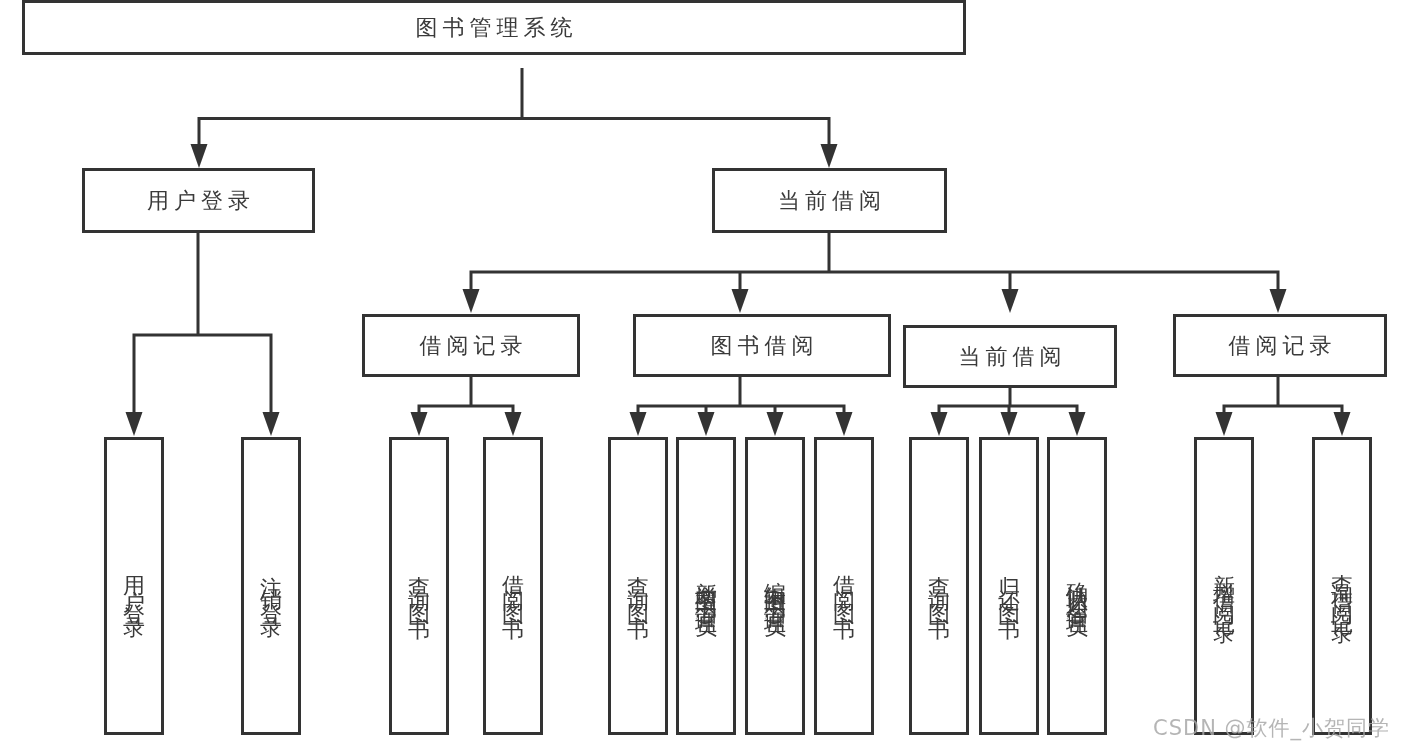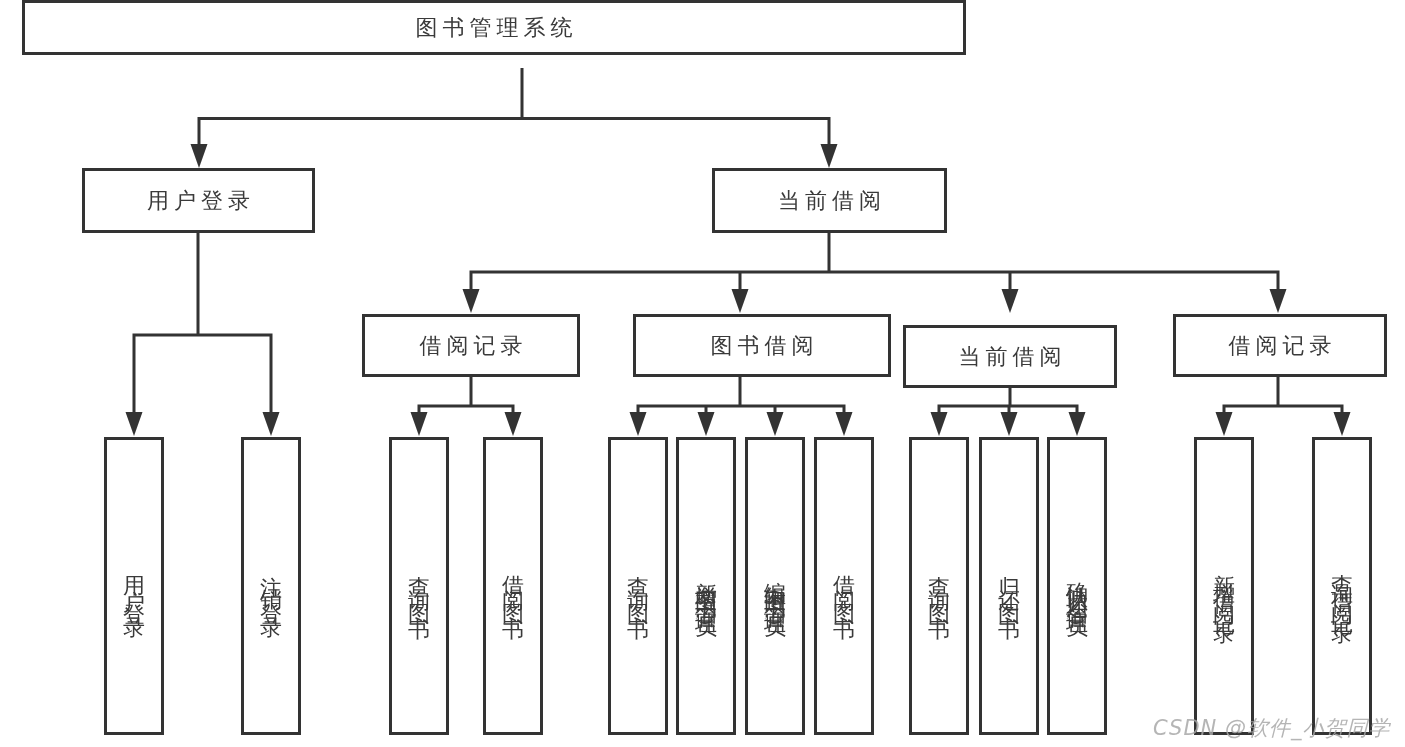--- a/index.html
+++ b/index.html
@@ -73,21 +73,20 @@
 
   .watermark {
     position: absolute;
     left: 1153px;
     top: 714px;
     font-size: 21px;
     color: rgba(168,168,168,0.85);
     letter-spacing: 1px;
     z-index: 10;
     white-space: nowrap;
-    font-style: italic;
   }
 </style>
 </head>
 <body>
 
 <div class="stage">
 
   <svg class="connectors" viewBox="0 0 1405 747" xmlns="http://www.w3.org/2000/svg">
     <g stroke="#333333" stroke-width="3" fill="none">
 

